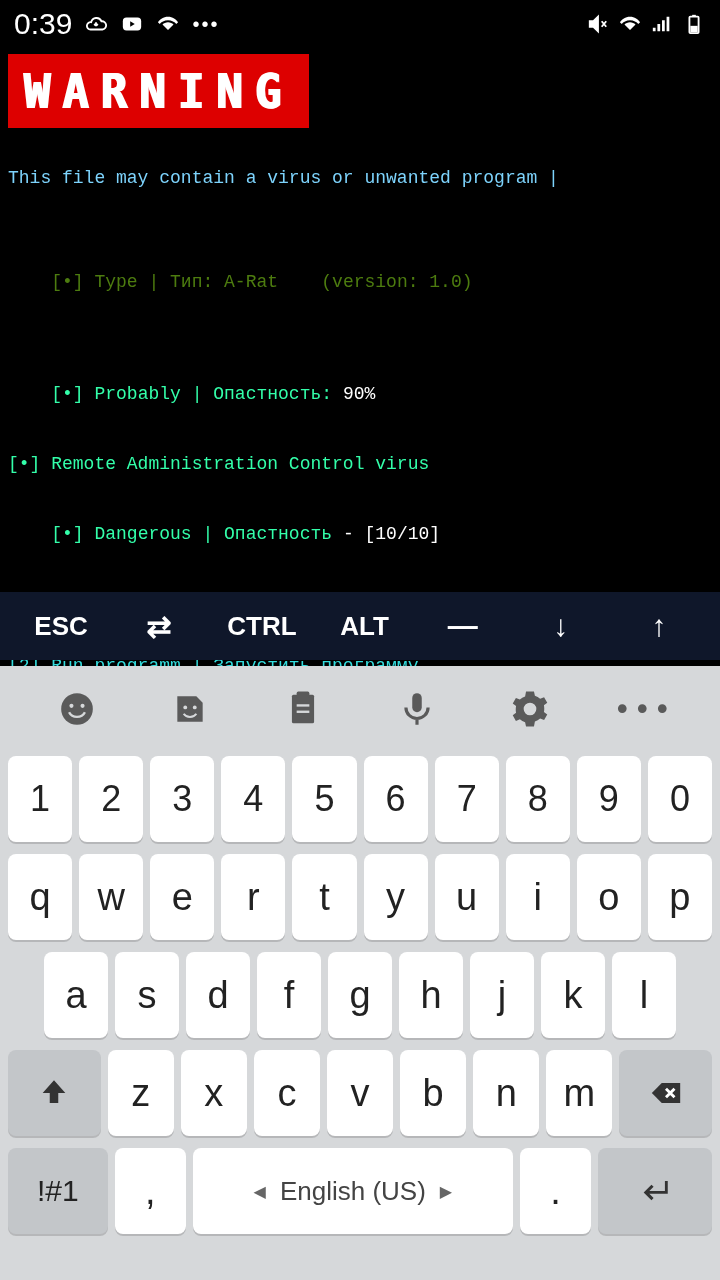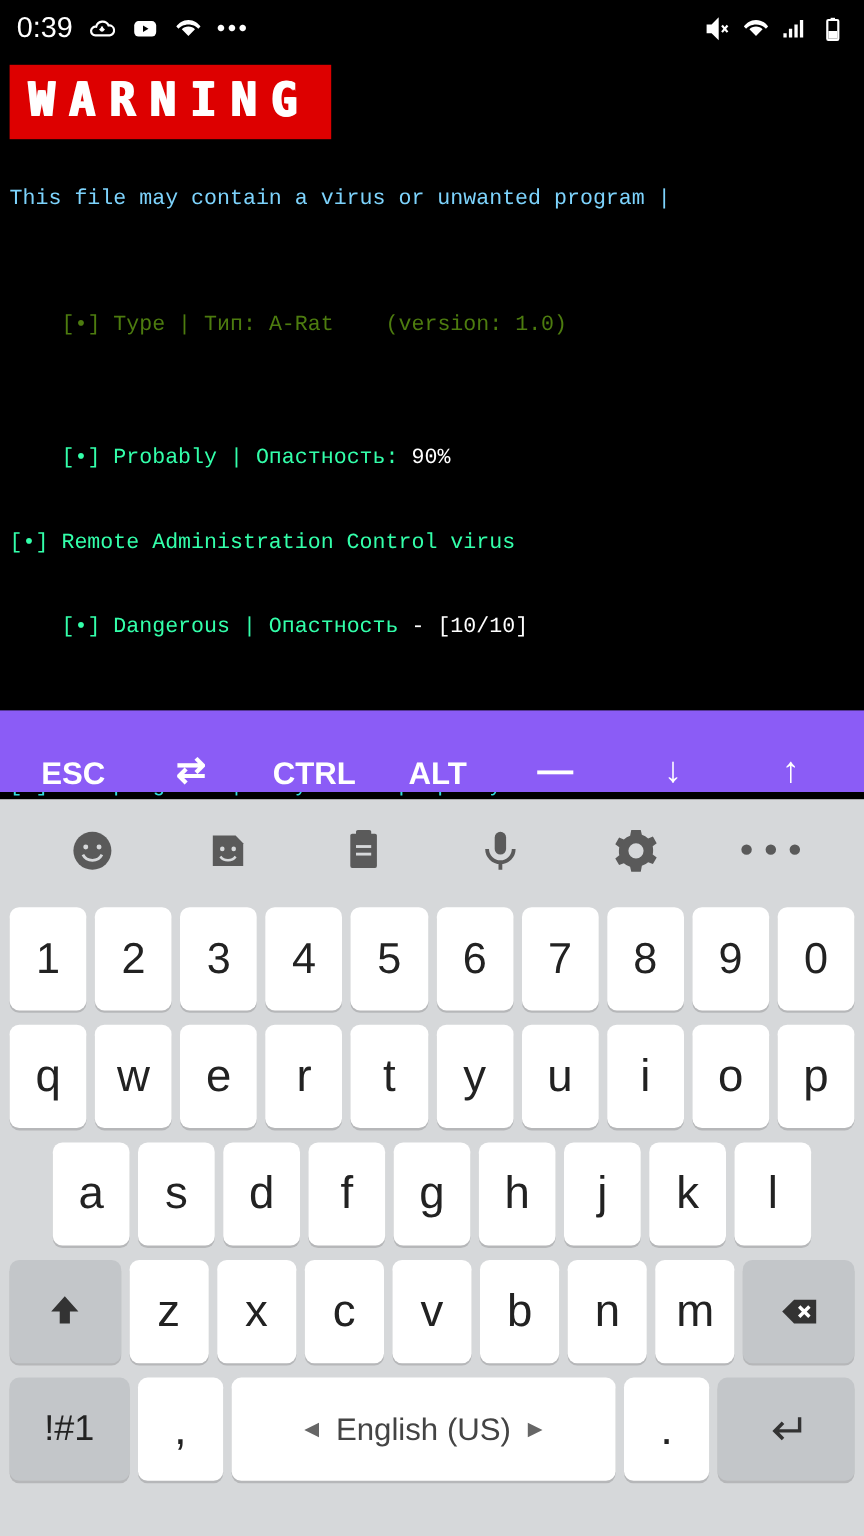--- a/index.html
+++ b/index.html
@@ -2,41 +2,41 @@
 <html><head>
 <meta charset="utf-8">
 <style>
   * { margin: 0; padding: 0; box-sizing: border-box; }
   html, body { width: 720px; height: 1280px; background: #000; font-family: monospace; overflow: hidden; }
   
   
   .status-bar { height: 48px; display: flex; align-items: center; justify-content: space-between; padding: 0 14px; color: #fff; font-family: sans-serif; }
   .status-left { display: flex; align-items: center; gap: 12px; }
   .status-right { display: flex; align-items: center; gap: 8px; }
-  .clock { font-size: 24px; font-weight: 500; }
+  .clock { font-size: 30px; font-weight: 500; }
   .status-ico { width: 24px; height: 24px; display: inline-flex; align-items: center; justify-content: center; }
   .status-ico svg { width: 22px; height: 22px; fill: #fff; }
   .dots { font-size: 20px; letter-spacing: 2px; }
   
   
   .terminal { padding: 6px 8px 0 8px; font-size: 18px; line-height: 1.4; font-family: "Courier New", monospace; }
-  .warning-banner { background: #d00; color: #fff; font-family: monospace; font-size: 36px; font-weight: bold; letter-spacing: 12px; padding: 6px 16px; display: inline-block; margin-bottom: 20px; text-shadow: 1px 0 #fff, -1px 0 #fff; }
+  .warning-banner { background: #d00; color: #fff; font-family: monospace; font-size: 44px; font-weight: bold; letter-spacing: 12px; padding: 6px 16px; display: inline-block; margin-bottom: 20px; text-shadow: 1px 0 #fff, -1px 0 #fff; }
   .warning-banner span { display: inline-block; transform: scaleY(1.1); }
   .red-text { color: #7dd3fc; }
   .blue-text { color: #4d7c0f; }
   .green-text { color: #3fa; }
   .white-text { color: #fff; }
   .cyan-text { color: #3dd; }
   .term-line { white-space: pre-wrap; margin-bottom: 2px; }
   .gap { height: 18px; }
   .biggap { height: 34px; }
   .cursor { display: inline-block; width: 10px; height: 18px; background: #ddd; vertical-align: middle; margin-left: 4px; }
   
   
-  .extra-keys { height: 68px; display: flex; align-items: flex-end; justify-content: space-around; background: #8b5cf6; color: #fff; font-family: sans-serif; font-size: 26px; font-weight: 600; padding: 0 12px; }
+  .extra-keys { height: 68px; display: flex; align-items: center; justify-content: space-around; background: #0f172a; color: #fff; font-family: sans-serif; font-size: 26px; font-weight: 600; padding: 0 12px; }
   .extra-key { min-width: 60px; text-align: center; }
   .extra-key.sym { font-size: 30px; }
   
   
   .keyboard { position: absolute; bottom: 0; left: 0; right: 0; background: #d6d8da; height: 614px; }
   .kb-toolbar { height: 86px; display: flex; align-items: center; justify-content: space-around; padding: 0 20px; }
   .kb-tool { width: 42px; height: 42px; display: flex; align-items: center; justify-content: center; }
   .kb-tool svg { width: 38px; height: 38px; fill: #5a5a5a; }
   .kb-tool.dots { font-size: 30px; color: #5a5a5a; letter-spacing: 2px; }
   

